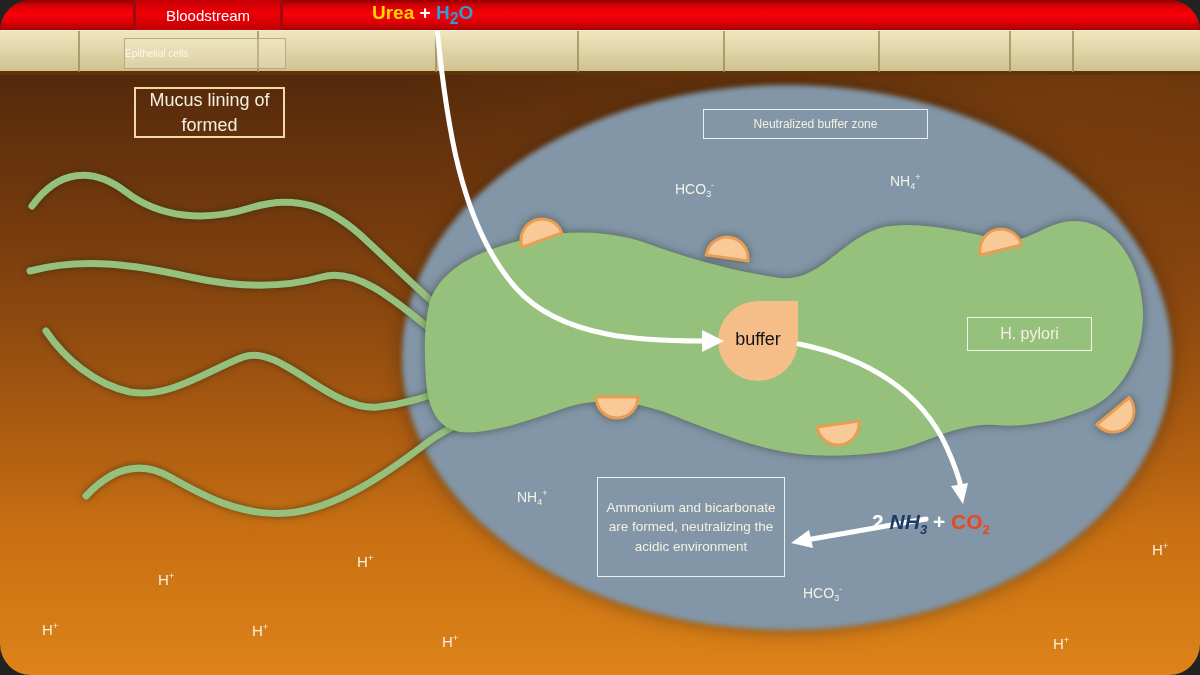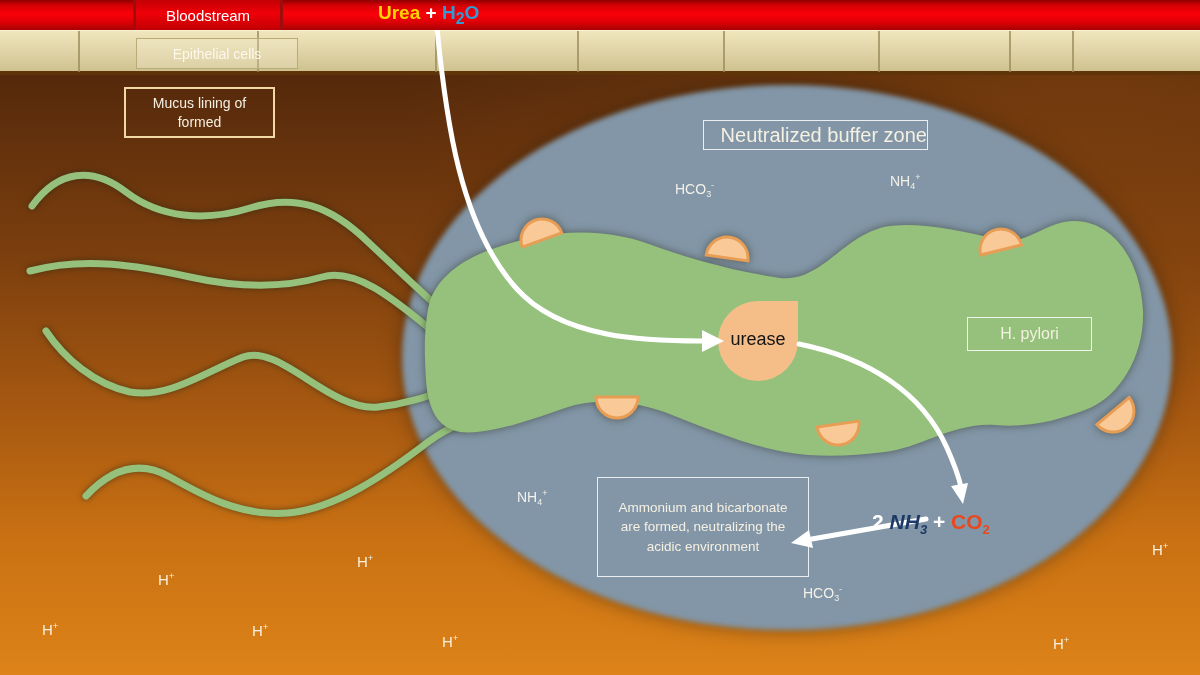--- a/index.html
+++ b/index.html
@@ -1,47 +1,48 @@
 <!DOCTYPE html>
 <html><head>
 <meta charset="utf-8">
 <style>
   html,body{margin:0;padding:0;background:#222;}
   #stage{
     position:relative;width:1200px;height:675px;overflow:hidden;
     font-family:"Liberation Sans",sans-serif;
     background:linear-gradient(180deg,#401f08 0%,#5c2d0c 16%,#7c3f0e 38%,#a95a11 62%,#c97113 80%,#dd8319 100%);
+    border-radius:31px;
   }
   #stage::after{content:"";position:absolute;inset:0;z-index:1;pointer-events:none;
     background:radial-gradient(ellipse at 90% 8%, rgba(170,90,18,.35) 0%, rgba(170,90,18,0) 45%);}
   .abs{position:absolute;}
   
   .red-bar{left:0;top:0;width:1200px;height:30px;z-index:6;
     background:linear-gradient(180deg,#8f0000 0%,#d40006 18%,#fa0009 46%,#e00007 72%,#a80003 100%);}
   .blood-box{left:133px;top:0;width:144px;height:30px;z-index:7;
     background:linear-gradient(180deg,#c40004 0%,#ef0008 45%,#c10004 100%);
     border-left:3px solid #9d0d0d;border-right:3px solid #9d0d0d;
     color:#fff;font-size:15px;display:flex;align-items:center;justify-content:center;}
   .urea-eq{left:372px;top:2px;z-index:7;font-size:19px;font-weight:bold;color:#fff;white-space:nowrap;}
-  .urea-eq .urea{color:#ffd400;margin-left:6px;}
+  .urea-eq .urea{color:#ffd400;}
   .urea-eq .water{color:#2f9bd8;margin-top:20px;}
   .beige-bar{left:0;top:30px;width:1200px;height:45px;z-index:3;
     background:linear-gradient(180deg,#f0e6bd 0%,#e3d8ac 40%,#cfc290 100%);
     border-top:1px solid #f7f0d2;border-bottom:4px solid #5f3409;box-sizing:border-box;}
   .cell-divider{top:0;width:2px;height:41px;background:#9a8a58;opacity:.75;}
   .epi-box{left:124px;top:38px;width:160px;height:29px;z-index:4;
     border:1px solid #b9ac79;background:rgba(250,245,220,.25);
-    color:#fdf8ea;font-size:14px;display:flex;align-items:center;justify-content:center;margin-left:12px;}
+    color:#fdf8ea;font-size:10px;display:flex;align-items:center;}
   
   .outline-box{border:1px solid rgba(255,255,255,.85);color:#f5f0e2;text-align:center;z-index:10;
     display:flex;align-items:center;justify-content:center;flex-direction:column;}
-  .mucus-box{left:124px;top:87px;width:147px;height:47px;border:2px solid #f2d9a4;font-size:14px;line-height:1.35;}
-  .buffer-box{left:703px;top:120px;width:223px;height:28px;font-size:20px;align-items:flex-end;}
+  .mucus-box{left:134px;top:87px;width:147px;height:47px;border:2px solid #f2d9a4;font-size:18px;line-height:1.35;}
+  .buffer-box{left:703px;top:109px;width:223px;height:28px;font-size:12px;}
   .pylori-box{left:967px;top:317px;width:123px;height:32px;font-size:16px;align-items:center;}
-  .note-box{left:597px;top:477px;width:186px;height:94px;font-size:13.5px;line-height:1.42;padding:2px 12px;}
+  .note-box{left:597px;top:477px;width:186px;height:94px;font-size:13.5px;line-height:1.42;padding:2px 0;}
   
   .buffer-ellipse{left:402px;top:85px;width:770px;height:545px;border-radius:50%;z-index:2;
     background:#8296a7;filter:blur(2.5px) drop-shadow(0 0 10px rgba(45,30,8,.5));}
   
   .ion{position:absolute;z-index:10;color:#f3f1e8;font-size:14px;white-space:nowrap;}
   .ion sub{font-size:64%;}
   .ion sup{font-size:64%;}
   .hplus{font-size:15px;color:#f8efdc;}
   .urease-label{left:716px;top:329px;width:84px;text-align:center;z-index:10;color:#141414;font-size:18px;}
   .equation{left:872px;top:510px;z-index:10;font-size:21px;font-weight:bold;color:#fff;white-space:nowrap;}
@@ -125,21 +126,21 @@
   </div>
 
   <div class="abs outline-box buffer-box">
     <span>Neutralized buffer zone</span>
   </div>
 
   <div class="abs outline-box pylori-box">
     <span>H. pylori</span>
   </div>
 
-  <div class="abs urease-label">urease</div>
+  <div class="abs urease-label">buffer</div>
 
   <div class="abs outline-box note-box">
     <span>Ammonium and bicarbonate are formed, neutralizing the acidic environment</span>
   </div>
 
   <div class="abs equation">
     <span>2</span>
     <span class="ammonia"><span>NH</span><sub>3</sub></span>
     <span>+</span>
     <span class="co2"><span>CO</span><sub>2</sub></span>

